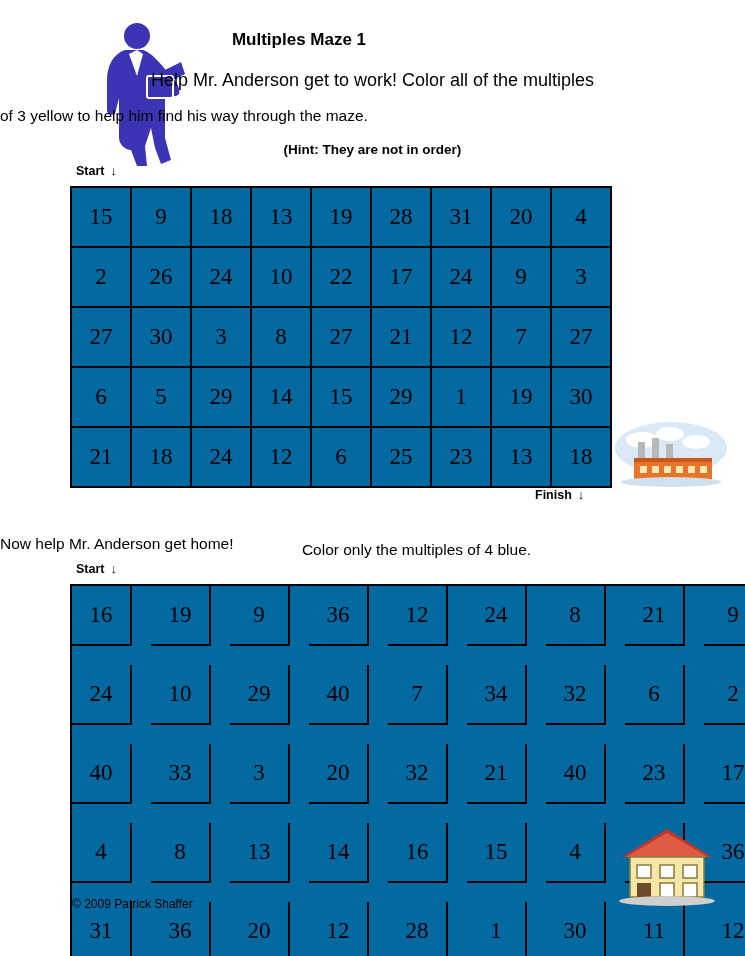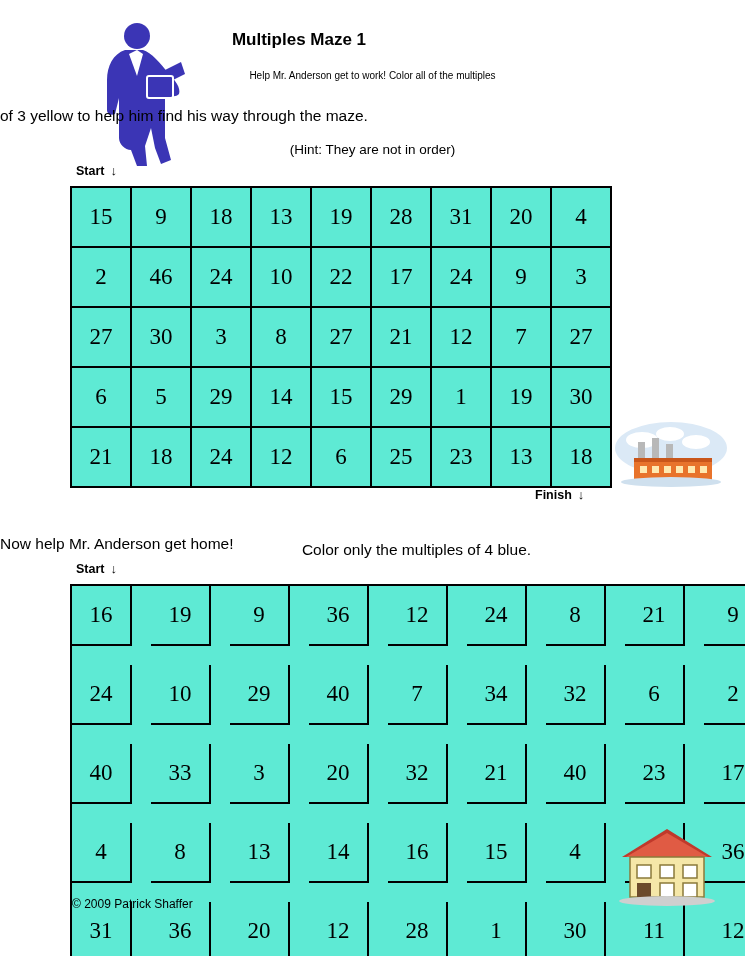--- a/index.html
+++ b/index.html
@@ -31,37 +31,38 @@
     text-align: center;
     font-size: 17px;
     font-weight: bold;
   }
   .instr1 {
     position: absolute;
     top: 70px;
     left: 0;
     width: 745px;
     text-align: center;
-    font-size: 10px;
+    font-size: 18px;
   }
   .instr2 {
     position: absolute;
     top: 107px;
     left: 0;
     width: 745px;
     text-align: left;
     font-size: 15.5px;
   }
   .hint {
     position: absolute;
     top: 142px;
     left: 0;
     width: 745px;
     text-align: center;
     font-size: 13.5px;
+    font-weight: bold;
   }
 
   
   .businessman {
     position: absolute;
     left: 85px;
     top: 18px;
     width: 115px;
     height: 150px;
   }
@@ -86,21 +87,21 @@
   }
 
   
   .grid {
     position: absolute;
     border-left: 2px solid #000;
     border-top: 2px solid #000;
     display: grid;
     grid-template-columns: repeat(9, 60px);
     grid-auto-rows: 60px;
-    background: #5eead4;
+    background: #0369a1;
   }
   .cell {
     border-right: 2px solid #000;
     border-bottom: 2px solid #000;
     display: flex;
     align-items: center;
     justify-content: center;
     font-size: 23px;
     font-family: "Liberation Serif", serif;
     color: #000;
@@ -189,21 +190,21 @@
       <div class="cell">15</div>
       <div class="cell">9</div>
       <div class="cell">18</div>
       <div class="cell">13</div>
       <div class="cell">19</div>
       <div class="cell">28</div>
       <div class="cell">31</div>
       <div class="cell">20</div>
       <div class="cell">4</div>
       <div class="cell">2</div>
-      <div class="cell">46</div>
+      <div class="cell">26</div>
       <div class="cell">24</div>
       <div class="cell">10</div>
       <div class="cell">22</div>
       <div class="cell">17</div>
       <div class="cell">24</div>
       <div class="cell">9</div>
       <div class="cell">3</div>
       <div class="cell">27</div>
       <div class="cell">30</div>
       <div class="cell">3</div>

